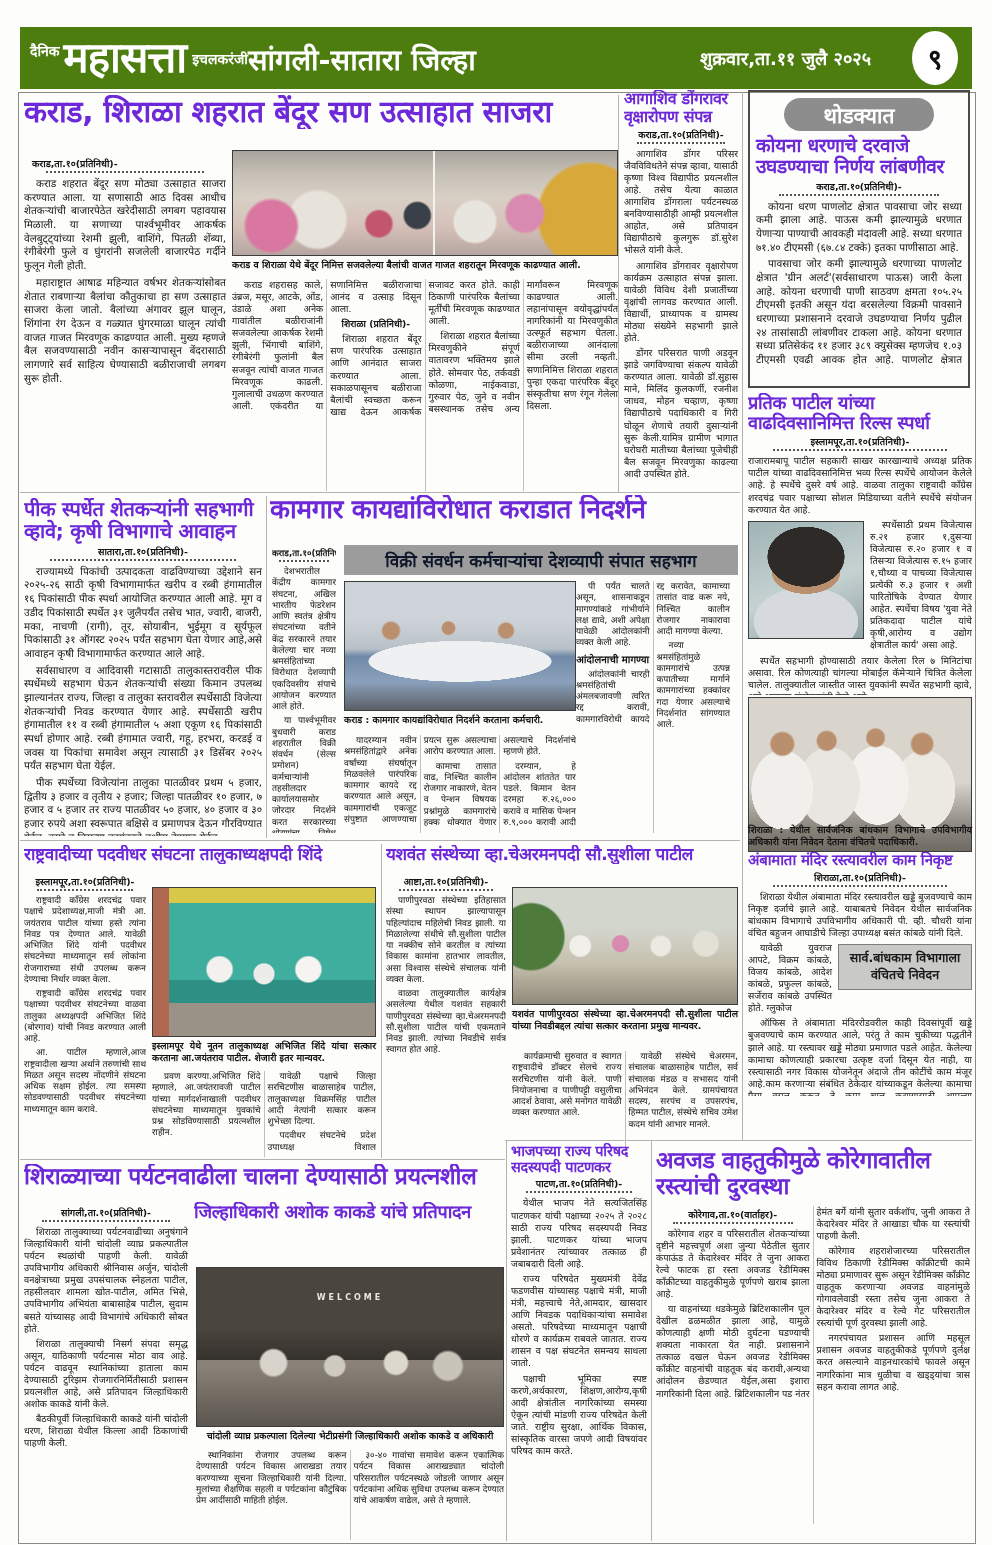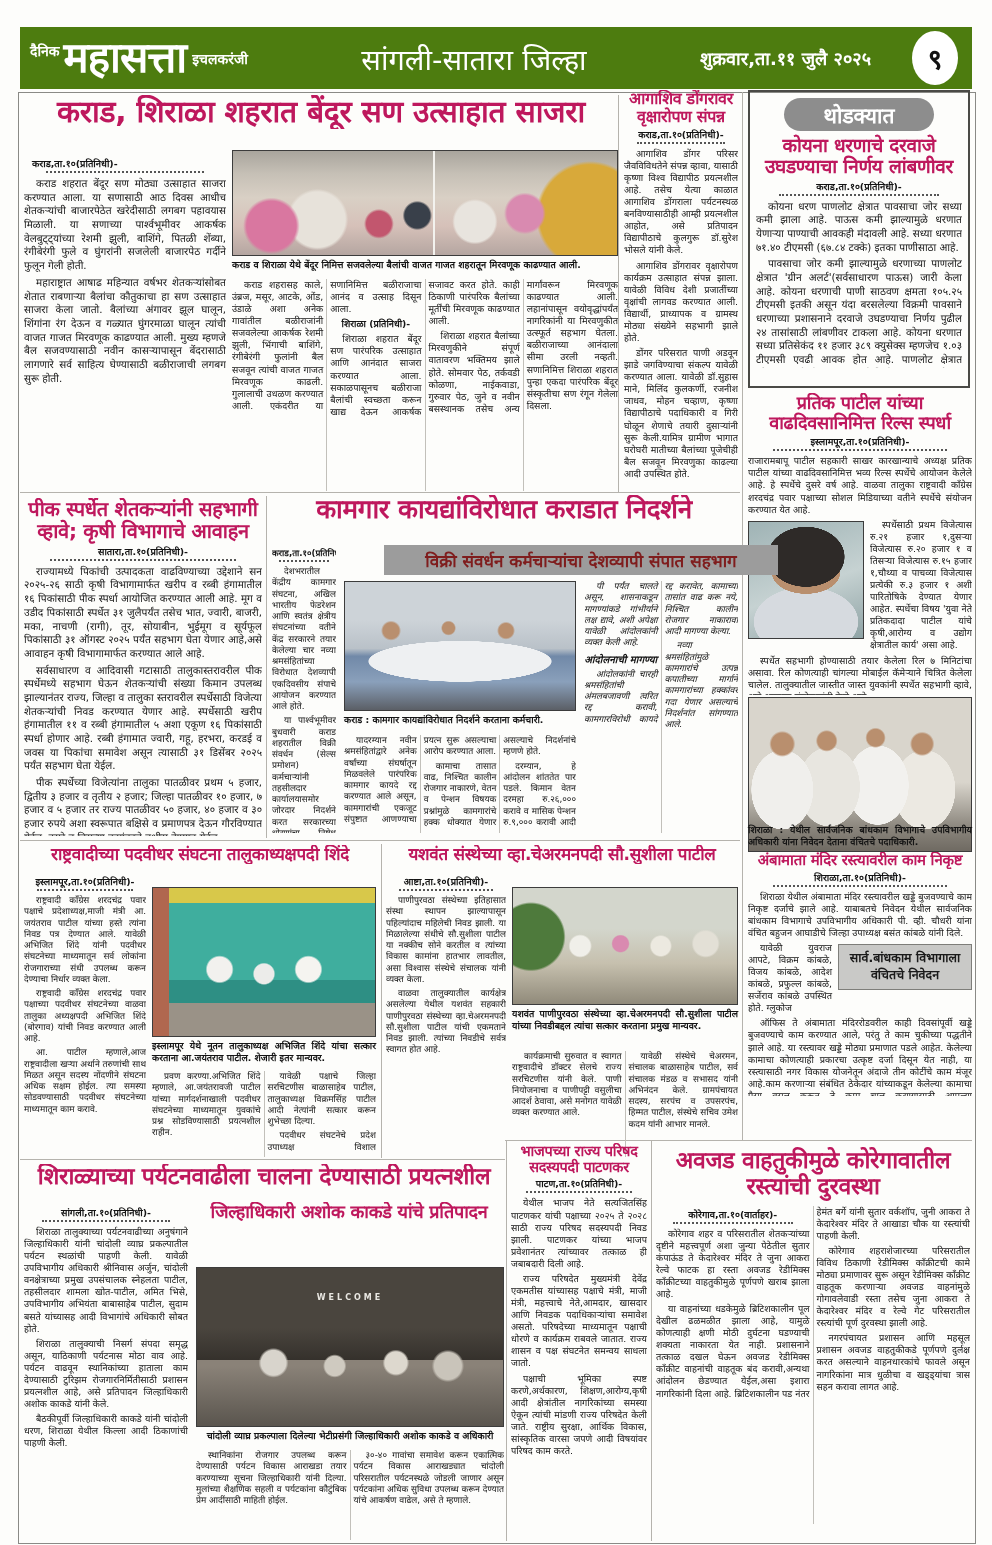--- a/index.html
+++ b/index.html
@@ -5,45 +5,45 @@
   html,body{margin:0;padding:0;background:#e8e8e4;}
   .page{position:relative;width:992px;height:1545px;margin:0 auto;background:#fdfdfb;
         font-family:"DejaVu Sans",sans-serif;color:#141414;overflow:hidden;}
   
   .masthead{position:absolute;left:20px;top:27px;width:952px;height:62px;background:#4d7c0f;
             display:flex;align-items:center;color:#fff;}
   .logo{display:flex;align-items:center;margin-left:10px;}
   .logo .daily{font-size:14px;font-weight:700;align-self:flex-start;margin:4px 4px 0 0;}
   .logo .title{font-size:42px;font-weight:800;letter-spacing:-1px;line-height:1;}
   .logo .city{font-size:14px;font-weight:700;margin-left:6px;align-self:center;}
-  .edition{flex:1;text-align:center;font-size:29px;font-weight:400;}
+  .edition{flex:1;text-align:left;font-size:29px;font-weight:700;}
   .mdate{font-size:18px;font-weight:700;margin-right:41px;white-space:nowrap;}
   .pagenum{width:46px;height:54px;background:#fff;border-radius:50%;color:#111;
            display:flex;align-items:center;justify-content:center;font-size:28px;font-weight:800;margin-right:14px;flex:none;}
   
   .frame{position:absolute;left:18px;top:92px;width:956px;height:1450px;border:1px solid #8a8a86;}
   .vrule{position:absolute;width:0;border-left:1px solid #b5b3ad;}
   .hrule{position:absolute;height:0;border-top:1px solid #b5b3ad;}
   
   .article{position:absolute;}
-  .hl{font-weight:800;color:#be185d;text-align:center;line-height:1.12;letter-spacing:-0.3px;}
+  .hl{font-weight:800;color:#6d28d9;line-height:1.12;letter-spacing:-0.3px;}
   .nowrap{white-space:nowrap;overflow:hidden;}
   .dateline{font-size:9.5px;font-weight:700;text-align:center;margin:2px 0 1px;}
   .dateline.left{text-align:left;padding-left:8px;}
   .dots{border-bottom:2px dotted #555;width:78%;margin:1px auto 4px;height:0;}
   .body p{font-size:10.3px;line-height:1.33;text-align:justify;margin:0 0 3px;text-indent:12px;}
   .body.small p{font-size:9.3px;line-height:1.3;}
   .body.tiny p{font-size:8.8px;line-height:1.28;}
   .boldlead{font-weight:700;text-indent:0 !important;text-align:center !important;}
   .caption{font-size:9.3px;font-weight:700;line-height:1.28;text-align:justify;}
   .caption.center{text-align:center;}
   .photo{border:1px solid #3c3c3c;box-sizing:border-box;position:absolute;}
   .kicker{width:150px;height:33px;margin:0 auto 4px;background:#8d8d8d;border-radius:17px;
           color:#fff;font-size:21px;font-weight:800;display:flex;align-items:center;justify-content:center;}
-  .graybar{background:#9c9c9c;color:#7f1d1d;font-weight:800;display:flex;align-items:center;justify-content:center;margin-left:40px;}
+  .graybar{background:#9c9c9c;color:#0f172a;font-weight:800;display:flex;align-items:center;justify-content:center;}
   .inset-box{float:right;width:126px;background:#c9c9c7;border:1px solid #7e7e7a;color:#1a1a1a;
              font-size:12.5px;font-weight:800;text-align:center;line-height:1.35;padding:5px 3px;margin:2px 0 2px 6px;}
   .cols2{column-count:2;column-gap:7px;column-rule:1px solid #c2c0ba;}
   .cols3{column-count:3;column-gap:7px;column-rule:1px solid #c2c0ba;}
   .cols4{column-count:4;column-gap:7px;column-rule:1px solid #c2c0ba;}
   .clip{overflow:hidden;}
   .float-photo{float:left;width:116px;height:118px;margin:2px 6px 2px 0;}
   .demands{font-size:10px;font-weight:800;text-align:center;margin:3px 0;}
   
   .ph-bendur{background:
@@ -217,21 +217,21 @@
       <div class="dots"></div>
       <div class="body tiny">
         <p>देशभरातील केंद्रीय कामगार संघटना, अखिल भारतीय फेडरेशन आणि स्वतंत्र क्षेत्रीय संघटनांच्या वतीने केंद्र सरकारने तयार केलेल्या चार नव्या श्रमसंहितांच्या विरोधात देशव्यापी एकदिवसीय संपाचे आयोजन करण्यात आले होते.</p>
         <p>या पार्श्वभूमीवर बुधवारी कराड शहरातील विक्री संवर्धन (सेल्स प्रमोशन) कर्मचाऱ्यांनी तहसीलदार कार्यालयासमोर जोरदार निदर्शने करत सरकारच्या धोरणांचा निषेध केला.</p>
 
       </div>
     </div>
     <div class="graybar" style="position:absolute;left:74px;top:50px;width:394px;height:30px;font-size:17px;">विक्री संवर्धन कर्मचाऱ्यांचा देशव्यापी संपात सहभाग</div>
     <div class="photo ph-kamgar" style="left:74px;top:86px;width:232px;height:130px;"></div>
     <div class="caption" style="position:absolute;left:74px;top:219px;width:232px;">कराड : कामगार कायद्यांविरोधात निदर्शने करताना कर्मचारी.</div>
-    <div class="cols2 clip body tiny" style="position:absolute;left:314px;top:86px;width:154px;height:252px;font-style:italic;">
+    <div class="cols2 clip body tiny" style="position:absolute;left:306px;top:86px;width:154px;height:252px;">
       <p>पी पर्यंत चालते असून, शासनाकडून मागण्यांकडे गांभीर्याने लक्ष द्यावे, अशी अपेक्षा यावेळी आंदोलकांनी व्यक्त केली आहे.</p>
       <div class="demands">आंदोलनाची मागण्या</div>
       <p>आंदोलकांनी चारही श्रमसंहितांची अंमलबजावणी त्वरित रद्द करावी, कामगारविरोधी कायदे रद्द करावेत, कामाच्या तासांत वाढ करू नये, निश्चित कालीन रोजगार नाकारावा आदी मागण्या केल्या.</p>
       <p>नव्या श्रमसंहितांमुळे कामगारांचे उत्पन्न कपातीच्या मार्गाने कामगारांच्या हक्कांवर गदा येणार असल्याचे निदर्शनांत सांगण्यात आले.</p>
     </div>
     <div class="cols3 clip body tiny" style="position:absolute;left:74px;top:240px;width:232px;height:98px;">
       <p>यादरम्यान नवीन श्रमसंहितांद्वारे अनेक वर्षांच्या संघर्षातून मिळवलेले पारंपरिक कामगार कायदे रद्द करण्यात आले असून, कामगारांची एकजूट संपुष्टात आणण्याचा प्रयत्न सुरू असल्याचा आरोप करण्यात आला.</p>
       <p>कामाचा तासात वाढ, निश्चित कालीन रोजगार नाकारणे, वेतन व पेन्शन विषयक प्रश्नांमुळे कामगारांचे हक्क धोक्यात येणार असल्याचे निदर्शनांचे म्हणणे होते.</p>
       <p>दरम्यान, हे आंदोलन शांततेत पार पडले. किमान वेतन दरमहा रु.२६,००० करावे व मासिक पेन्शन रु.९,००० करावी आदी मागण्या यावेळी करण्यात आल्या.</p>
     </div>
@@ -296,21 +296,21 @@
       <p>३०-४० गावांचा समावेश करून एकात्मिक पर्यटन विकास आराखड्यात चांदोली परिसरातील पर्यटनस्थळे जोडली जाणार असून पर्यटकांना अधिक सुविधा उपलब्ध करून देण्यात यांचे आकर्षण वाढेल, असे ते म्हणाले.</p>
     </div>
   </div>
 
   <div class="article clip" style="left:511px;top:1143px;width:136px;height:396px;">
     <div class="hl" style="font-size:14.5px;">भाजपच्या राज्य परिषद सदस्यपदी पाटणकर</div>
     <div class="dateline">पाटण,ता.१०(प्रतिनिधी)-</div>
     <div class="dots"></div>
     <div class="body small">
       <p>येथील भाजप नेते सत्यजितसिंह पाटणकर यांची पक्षाच्या २०२५ ते २०२८ साठी राज्य परिषद सदस्यपदी निवड झाली. पाटणकर यांच्या भाजप प्रवेशानंतर त्यांच्यावर तत्काळ ही जबाबदारी दिली आहे.</p>
-      <p>राज्य परिषदेत मुख्यमंत्री देवेंद्र एकमतीस यांच्यासह पक्षाचे मंत्री, माजी मंत्री, महत्त्वाचे नेते,आमदार, खासदार आणि निवडक पदाधिकाऱ्यांचा समावेश असतो. परिषदेच्या माध्यमातून पक्षाची धोरणे व कार्यक्रम राबवले जातात. राज्य शासन व पक्ष संघटनेत समन्वय साधला जातो.</p>
+      <p>राज्य परिषदेत मुख्यमंत्री देवेंद्र फडणवीस यांच्यासह पक्षाचे मंत्री, माजी मंत्री, महत्त्वाचे नेते,आमदार, खासदार आणि निवडक पदाधिकाऱ्यांचा समावेश असतो. परिषदेच्या माध्यमातून पक्षाची धोरणे व कार्यक्रम राबवले जातात. राज्य शासन व पक्ष संघटनेत समन्वय साधला जातो.</p>
       <p>पक्षाची भूमिका स्पष्ट करणे,अर्थकारण, शिक्षण,आरोग्य,कृषी आदी क्षेत्रांतील नागरिकांच्या समस्या ऐकून त्यांची मांडणी राज्य परिषदेत केली जाते. राष्ट्रीय सुरक्षा, आर्थिक विकास, सांस्कृतिक वारसा जपणे आदी विषयांवर परिषद काम करते.</p>
     </div>
   </div>
 
   <div class="article" style="left:656px;top:1148px;width:314px;height:394px;">
     <div class="hl" style="font-size:23px;">अवजड वाहतुकीमुळे कोरेगावातील रस्त्यांची दुरवस्था</div>
     <div class="cols2 clip body small" style="height:318px;margin-top:6px;">
       <div class="dateline">कोरेगाव,ता.१०(वार्ताहर)-</div>
       <div class="dots"></div>
       <p>कोरेगाव शहर व परिसरातील शेतकऱ्यांच्या दृष्टीने महत्त्वपूर्ण अशा जुन्या पेठेतील सुतार कंपाऊंड ते केदारेश्वर मंदिर ते जुना आकरा रेल्वे फाटक हा रस्ता अवजड रेडीमिक्स काँक्रीटच्या वाहतुकीमुळे पूर्णपणे खराब झाला आहे.</p>

